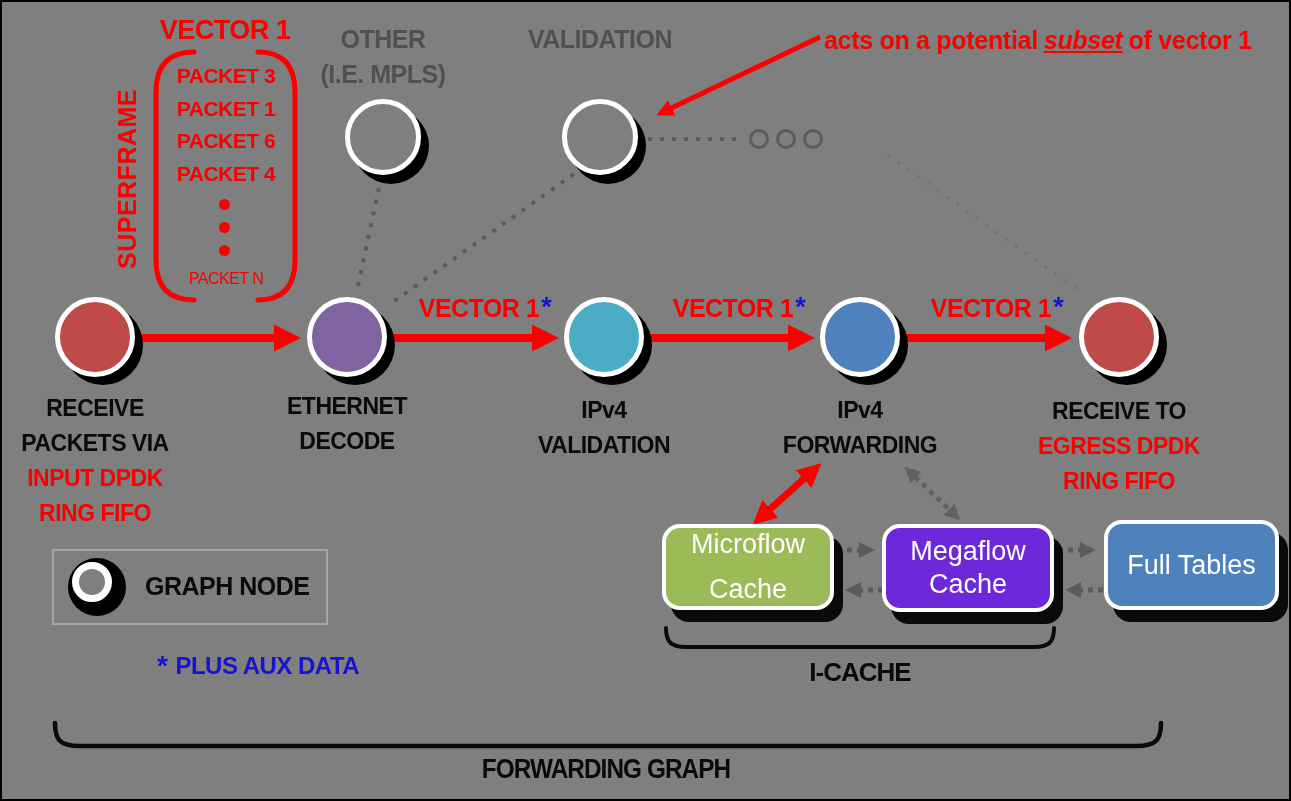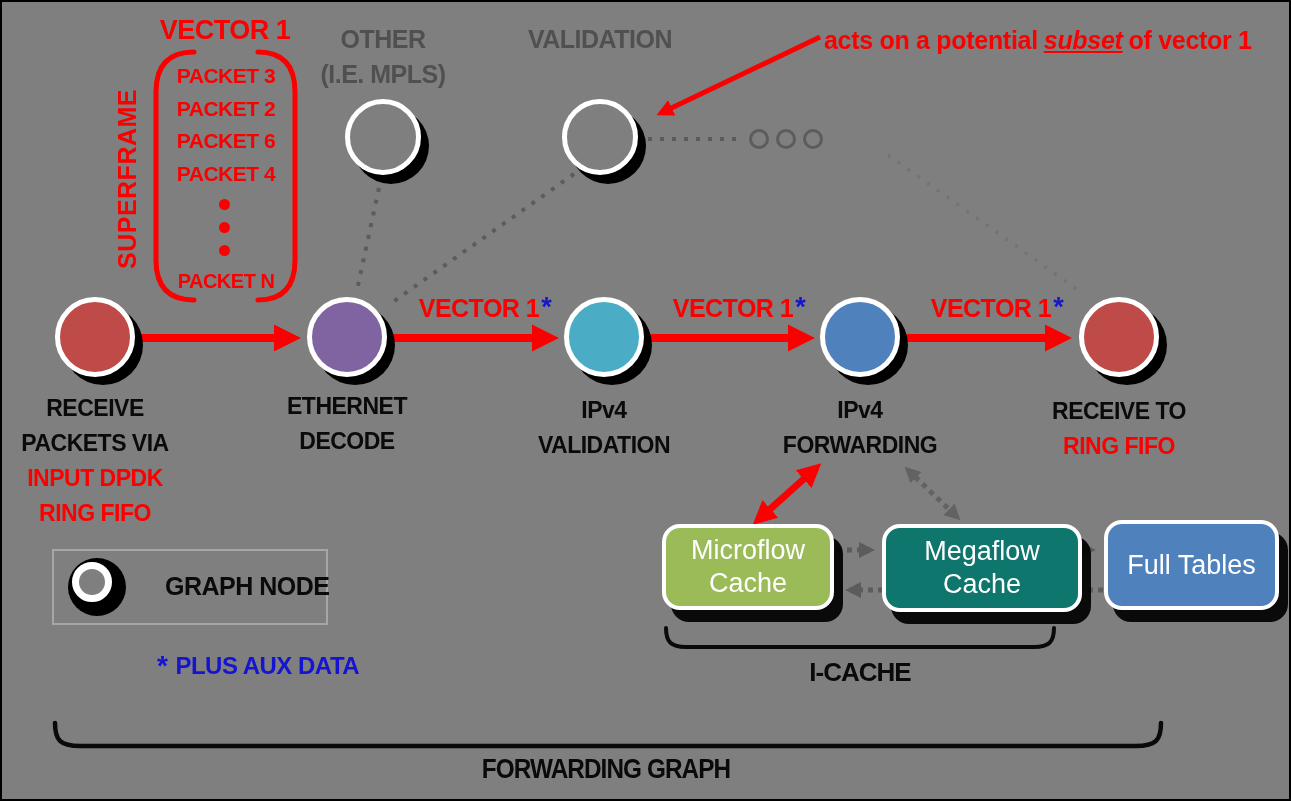--- a/index.html
+++ b/index.html
@@ -36,31 +36,31 @@
     color:#FB0000;white-space:nowrap;letter-spacing:-0.5px;margin-left:8px;
   }
   .vec .star{color:#1414D2;font-size:27px;vertical-align:1px;margin-left:2px;}
 
   .sf-title{position:absolute;transform:translateX(-50%);font-weight:bold;font-size:27px;color:#FB0000;white-space:nowrap;letter-spacing:-0.5px;}
   .sf-side{
     position:absolute;width:200px;height:30px;text-align:center;font-weight:bold;font-size:25px;
     color:#FB0000;transform:rotate(-90deg);letter-spacing:0.5px;white-space:nowrap;
   }
   .sf-packets{position:absolute;left:153px;top:58px;width:142px;text-align:center;font-weight:bold;font-size:21px;line-height:32.5px;color:#FB0000;letter-spacing:-0.5px;}
-  .sf-packet-n{position:absolute;left:153px;top:268px;width:142px;text-align:center;font-weight:bold;font-size:20px;color:#FB0000;letter-spacing:-0.5px;}
+  .sf-packet-n{position:absolute;left:153px;top:268px;width:142px;text-align:center;font-weight:normal;font-size:16px;color:#FB0000;letter-spacing:-0.5px;}
   .dot{position:absolute;width:11px;height:11px;border-radius:50%;background:#FB0000;}
 
   .annotation{position:absolute;left:822px;top:24px;font-weight:bold;font-size:25px;color:#FB0000;white-space:nowrap;letter-spacing:-0.3px;text-align:center;}
   .annotation .emph{font-style:italic;text-decoration:underline;margin:0 6px;}
 
   
   .legend-box{position:absolute;left:50px;top:547px;width:276px;height:76px;border:2px solid #A6A6A6;box-sizing:border-box;}
   .legend-icon-outer{position:absolute;left:66px;top:556px;width:58px;height:58px;border-radius:50%;background:#000;}
   .legend-icon-inner{position:absolute;left:4px;top:4px;width:26px;height:26px;border-radius:50%;border:7px solid #fff;background:#7F7F7F;}
-  .legend-text{position:absolute;left:143px;top:570px;font-weight:bold;font-size:25px;color:#0a0a0a;letter-spacing:-0.5px;white-space:nowrap;margin-left:20px;}
+  .legend-text{position:absolute;left:143px;top:570px;font-weight:bold;font-size:25px;color:#0a0a0a;letter-spacing:-0.5px;white-space:nowrap;}
   .footnote{position:absolute;left:155px;top:648px;font-weight:bold;font-size:24px;color:#1414D2;white-space:nowrap;letter-spacing:-0.5px;}
   .footnote .star{font-size:28px;margin-right:8px;vertical-align:-1px;}
 
   
   .cache{
     position:absolute;border:4px solid #fff;border-radius:18px;box-sizing:border-box;
     box-shadow:9px 12px 0 rgba(0,0,0,0.92);
     color:#fff;font-size:27px;line-height:33px;text-align:center;
     display:flex;flex-direction:column;align-items:center;justify-content:center;
   }
@@ -110,21 +110,21 @@
     <line x1="1101" y1="588" x2="1068" y2="588" stroke="#5C5C5C" stroke-width="5" stroke-dasharray="5 5" marker-end="url(#aGhost)"></line>
 
     <path d="M664,626 C664,640 669,645 684,645 L1032,645 C1047,645 1052,640 1052,626" fill="none" stroke="#0a0a0a" stroke-width="4" stroke-linecap="round"></path>
     <path d="M53,721 C53,738 58,744 78,744 L1134,744 C1154,744 1159,738 1159,721" fill="none" stroke="#0a0a0a" stroke-width="4.5" stroke-linecap="round"></path>
   </svg>
 
   <div class="sf-title abs" style="left:223px;top:13px;">VECTOR 1</div>
   <div class="sf-side abs" style="left:26px;top:162px;">SUPERFRAME</div>
   <div class="sf-packets abs">
     <div>PACKET 3</div>
-    <div>PACKET 2</div>
+    <div>PACKET 1</div>
     <div>PACKET 6</div>
     <div>PACKET 4</div>
   </div>
   <div class="dot abs" style="left:217px;top:197px;"></div>
   <div class="dot abs" style="left:217px;top:220px;"></div>
   <div class="dot abs" style="left:217px;top:243px;"></div>
   <div class="sf-packet-n abs">PACKET N</div>
 
   <div class="ghost-label" style="left:261px;top:20px;">
     <div>OTHER</div>
@@ -163,37 +163,38 @@
   <div class="nlabel" style="left:482px;top:391px;">
     <div>IPv4</div>
     <div>VALIDATION</div>
   </div>
   <div class="nlabel" style="left:738px;top:391px;">
     <div>IPv4</div>
     <div>FORWARDING</div>
   </div>
   <div class="nlabel" style="left:997px;top:392px;">
     <div>RECEIVE TO</div>
+    <div class="red">EGRESS DPDK</div>
     <div class="red">RING FIFO</div>
   </div>
 
   <div class="legend-box"></div>
   <div class="legend-icon-outer">
     <div class="legend-icon-inner"></div>
   </div>
   <div class="legend-text">GRAPH NODE</div>
   <div class="footnote">
     <span class="star">*</span><span>PLUS AUX DATA</span>
   </div>
 
-  <div class="cache" style="left: 660px; top: 522px; width: 172px; height: 86px; background-color: rgb(155, 187, 89);">
+  <div class="cache" style="left: 660px; top: 522px; width: 172px; height: 86px; background-color: rgb(155, 187, 89); justify-content: space-between;">
     <div>Microflow</div>
     <div>Cache</div>
   </div>
-  <div class="cache" style="left: 880px; top: 522px; width: 200px; height: 88px; background-color: #0f766e;">
+  <div class="cache" style="left: 880px; top: 522px; width: 172px; height: 88px; background-color: #6d28d9;">
     <div>Megaflow</div>
     <div>Cache</div>
   </div>
   <div class="cache" style="left: 1102px; top: 518px; width: 175px; height: 90px; background-color: rgb(79, 129, 189);">
     <div>Full Tables</div>
   </div>
 
   <div class="brace-label" style="left:858px;top:655px;">I-CACHE</div>
   <div class="footer-label" style="left:604px;top:752px;">FORWARDING GRAPH</div>
 

